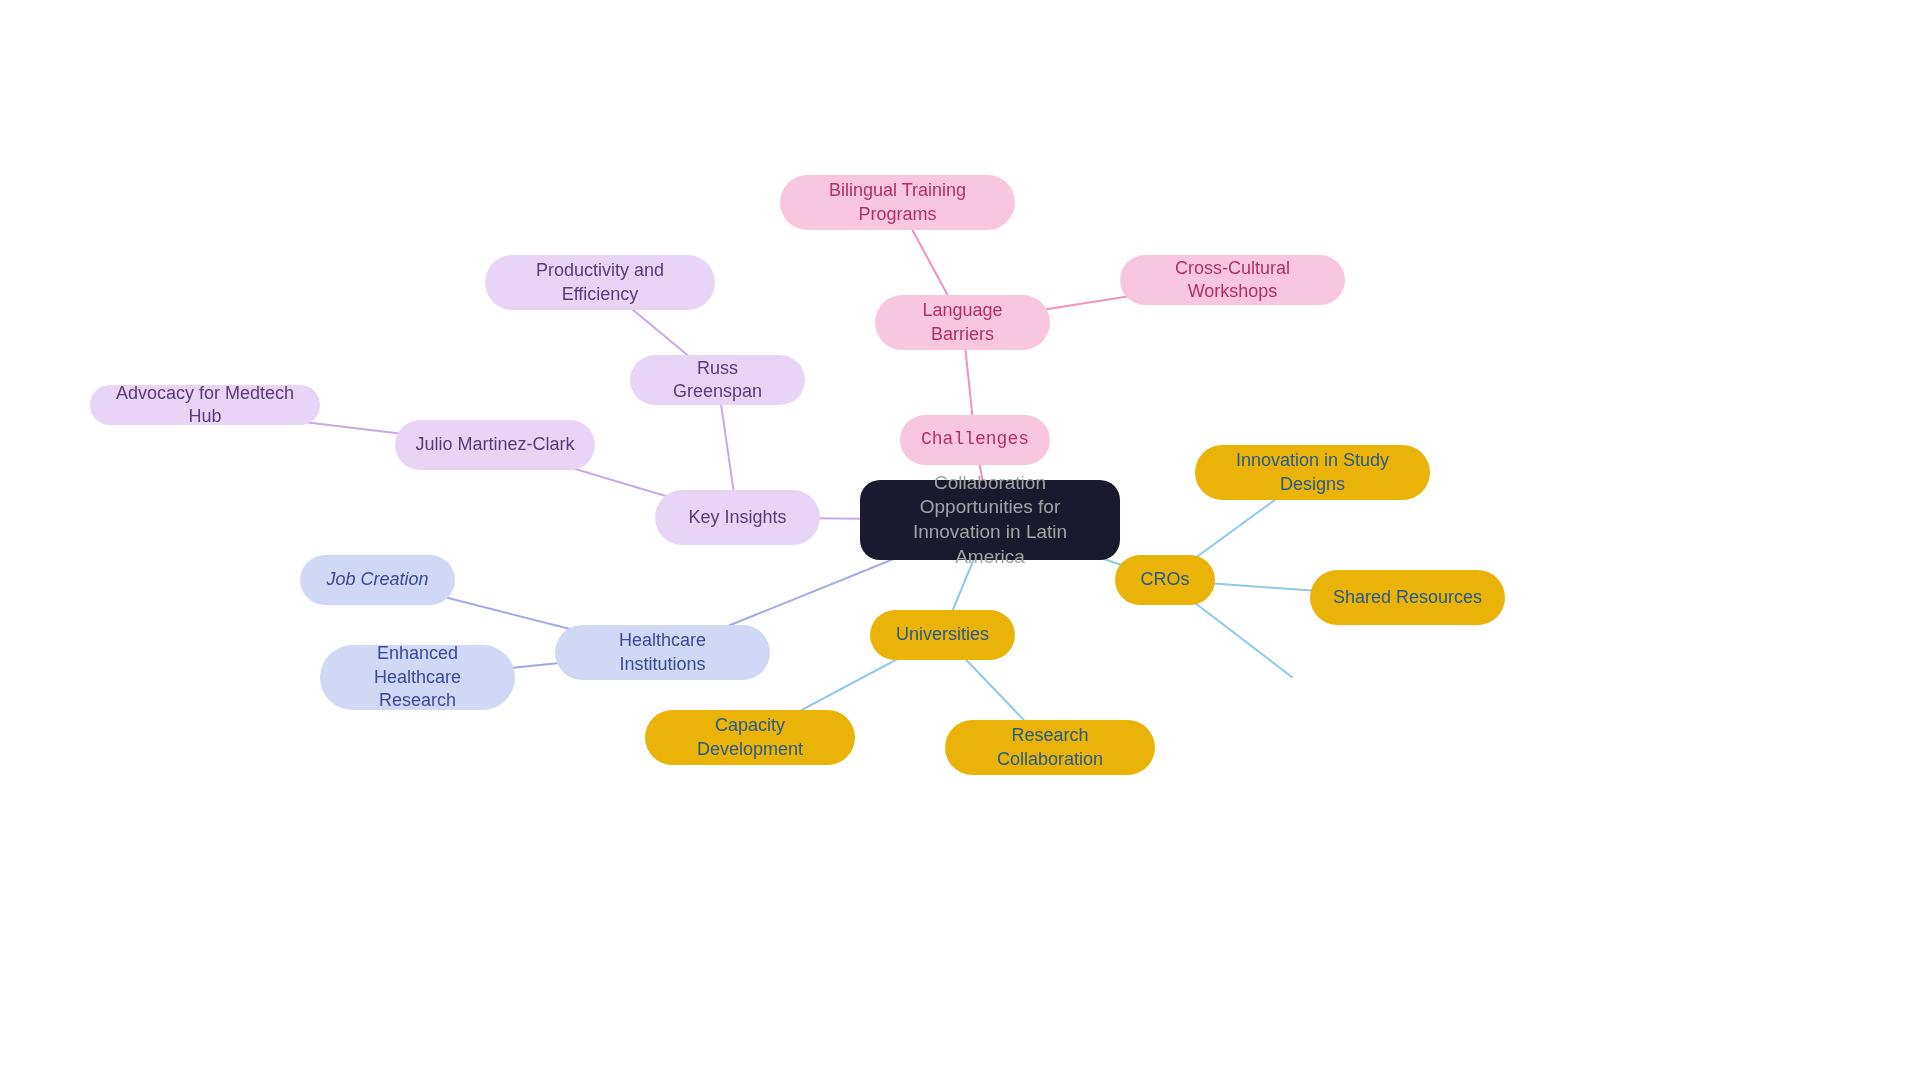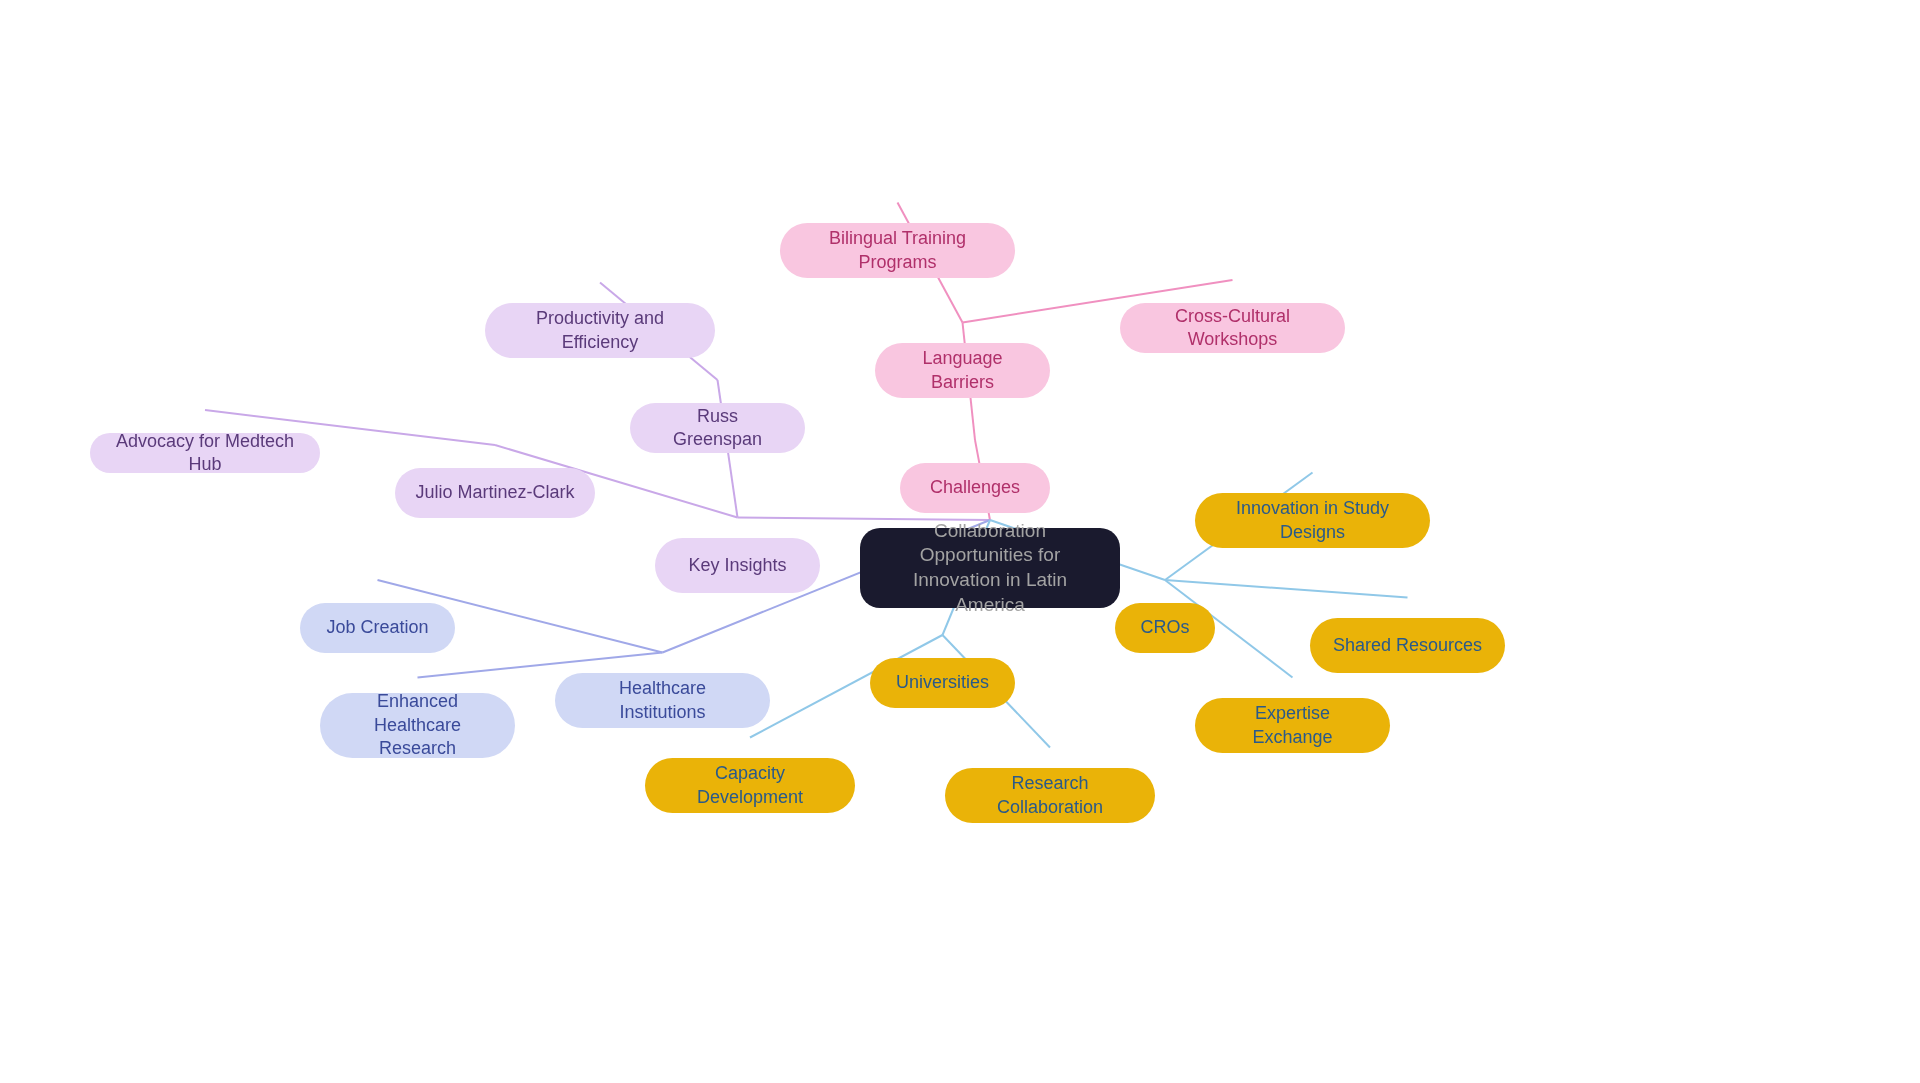--- a/index.html
+++ b/index.html
@@ -28,21 +28,20 @@
       position: absolute;
       border-radius: 40px;
       display: flex;
       align-items: center;
       justify-content: center;
       text-align: center;
       z-index: 2;
       padding: 10px 20px;
       font-size: 18px;
       line-height: 1.3;
-      margin-top: 48px;
     }
     .node-center {
       background: #1a1a2e;
       color: #a3a3a3;
       font-size: 19px;
       font-weight: 500;
       border-radius: 20px;
       width: 260px;
       height: 80px;
     }
@@ -91,27 +90,26 @@
       <line x1="1165" y1="580" x2="1312.5" y2="472.5" stroke="#90c8e8" stroke-width="2"></line>
       <line x1="1165" y1="580" x2="1407.5" y2="597.5" stroke="#90c8e8" stroke-width="2"></line>
       <line x1="1165" y1="580" x2="1292.5" y2="677.5" stroke="#90c8e8" stroke-width="2"></line>
     </svg>
 <div class="node node-center" style="left: 860px; top: 480px; width: 260px; height: 80px;">Collaboration Opportunities for<br>Innovation in Latin America</div>
     <div class="node node-purple" style="left: 655px; top: 490px; width: 165px; height: 55px;">Key Insights</div>
     <div class="node node-purple" style="left: 630px; top: 355px; width: 175px; height: 50px;">Russ Greenspan</div>
     <div class="node node-purple" style="left: 395px; top: 420px; width: 200px; height: 50px;">Julio Martinez-Clark</div>
     <div class="node node-purple" style="left: 485px; top: 255px; width: 230px; height: 55px;">Productivity and Efficiency</div>
     <div class="node node-purple" style="left: 90px; top: 385px; width: 230px; height: 40px;">Advocacy for Medtech Hub</div>
-    <div class="node node-pink" style="left: 900px; top: 415px; width: 150px; height: 50px;">Challenges</div>
+    <div class="node node-pink" style="left: 900px; top: 415px; width: 150px; height: 50px; font-family: Liberation Mono, monospace;">Challenges</div>
     <div class="node node-pink" style="left: 875px; top: 295px; width: 175px; height: 55px;">Language Barriers</div>
     <div class="node node-pink" style="left: 780px; top: 175px; width: 235px; height: 55px;">Bilingual Training Programs</div>
     <div class="node node-pink" style="left: 1120px; top: 255px; width: 225px; height: 50px;">Cross-Cultural Workshops</div>
     <div class="node node-indigo" style="left: 555px; top: 625px; width: 215px; height: 55px;">Healthcare Institutions</div>
-    <div class="node node-indigo" style="left: 300px; top: 555px; width: 155px; height: 50px;">Job Creation</div>
+    <div class="node node-indigo" style="left: 300px; top: 555px; width: 155px; height: 50px; font-style: italic;">Job Creation</div>
     <div class="node node-indigo" style="left: 320px; top: 645px; width: 195px; height: 65px;">Enhanced Healthcare<br>Research</div>
     <div class="node node-blue" style="left: 870px; top: 610px; width: 145px; height: 50px;">Universities</div>
     <div class="node node-blue" style="left: 645px; top: 710px; width: 210px; height: 55px;">Capacity Development</div>
     <div class="node node-blue" style="left: 945px; top: 720px; width: 210px; height: 55px;">Research Collaboration</div>
     <div class="node node-blue" style="left: 1115px; top: 555px; width: 100px; height: 50px;">CROs</div>
     <div class="node node-blue" style="left: 1195px; top: 445px; width: 235px; height: 55px;">Innovation in Study Designs</div>
     <div class="node node-blue" style="left: 1310px; top: 570px; width: 195px; height: 55px;">Shared Resources</div>
-    <div class="node node-blue" style="left: 1195px; top: 650px; width: 195px; height: 55px;">Expertise Exchange</div>
   </div>
 
 </body></html>

